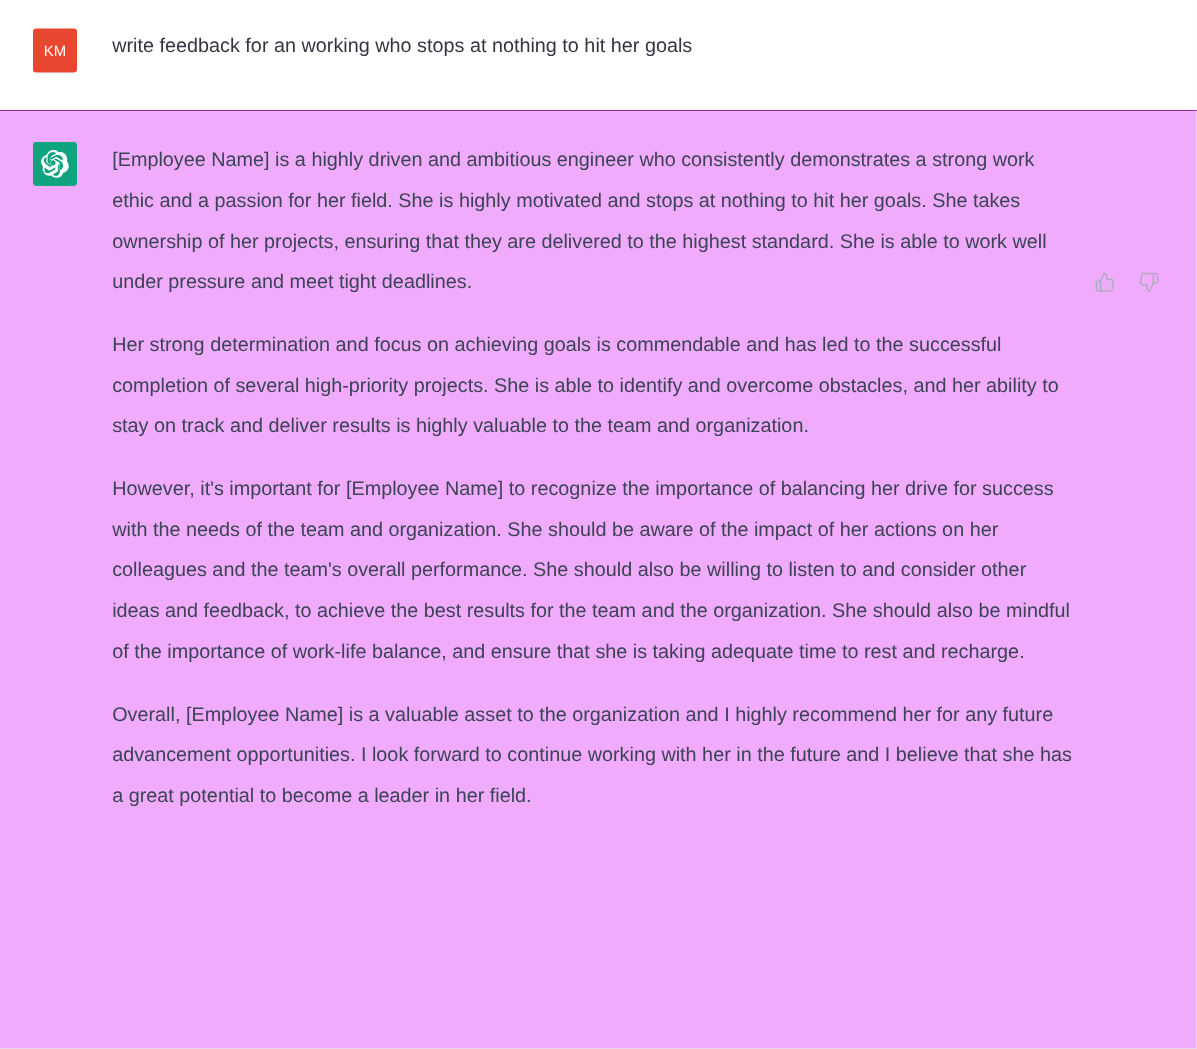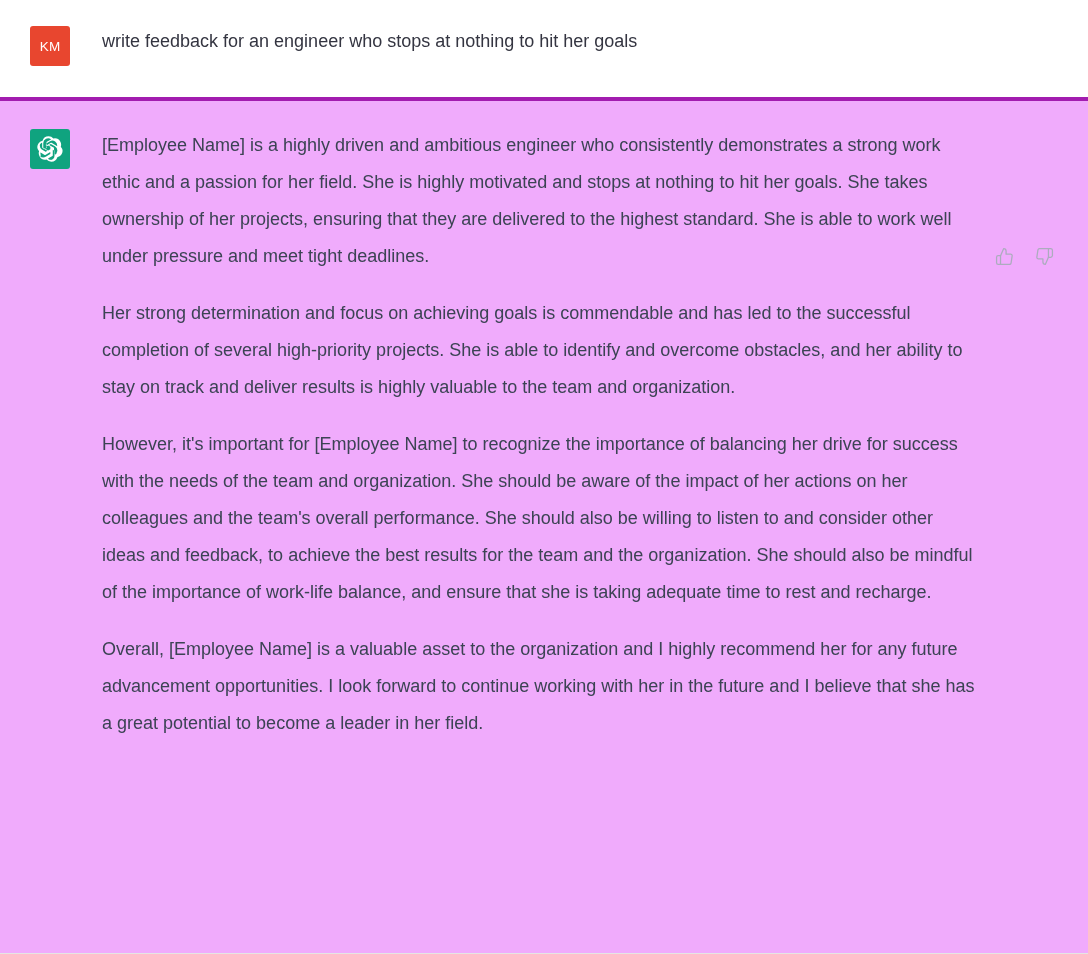--- a/index.html
+++ b/index.html
@@ -23,21 +23,21 @@
   
   .message {
     width: 100%;
     display: flex;
     align-items: flex-start;
     position: relative;
   }
 
   .message.user {
     background: #ffffff;
-    border-bottom: 4px solid #a21caf;
+    border-bottom: 1px solid #a21caf;
     padding: 24px 0 26px 0;
     min-height: 101px;
   }
 
   .message.assistant {
     background: #f0abfc;
     border-bottom: 1px solid #e5e5e5;
     padding: 26px 0 30px 0;
     flex: 1 1 auto;
   }
@@ -138,21 +138,21 @@
 
 <div class="conversation">
 
   <div class="message user">
     <div class="avatar-col">
       <div class="avatar user-avatar">
         <span>KM</span>
       </div>
     </div>
     <div class="content-col">
-      <div class="user-text">write feedback for an engineer who stops at nothing to hit her goals</div>
+      <div class="user-text">write feedback for an working who stops at nothing to hit her goals</div>
     </div>
   </div>
 
   <div class="message assistant">
     <div class="avatar-col">
       <div class="avatar assistant-avatar">
         <svg width="26" height="26" viewBox="0 0 41 41" aria-hidden="true">
           <path fill="#ffffff" d="M37.532 16.87a9.963 9.963 0 0 0-.856-8.184 10.078 10.078 0 0 0-10.855-4.835A9.964 9.964 0 0 0 18.306.5a10.079 10.079 0 0 0-9.614 6.977 9.967 9.967 0 0 0-6.664 4.834 10.08 10.08 0 0 0 1.24 11.817 9.965 9.965 0 0 0 .856 8.185 10.079 10.079 0 0 0 10.855 4.835 9.965 9.965 0 0 0 7.516 3.35 10.078 10.078 0 0 0 9.617-6.981 9.967 9.967 0 0 0 6.663-4.834 10.079 10.079 0 0 0-1.243-11.813ZM22.498 37.886a7.474 7.474 0 0 1-4.799-1.735c.06-.33.146-.65.257-.955l6.391-3.691a1.04 1.04 0 0 0 .526-.905V21.56l2.701 1.56a.096.096 0 0 1 .053.074v7.463a7.513 7.513 0 0 1-7.129 7.228Zm-16.136-6.9a7.475 7.475 0 0 1-.891-5.012c.061.038.167.099.245.143l6.39 3.69a1.04 1.04 0 0 0 1.048 0l7.8-4.503v3.12a.1.1 0 0 1-.038.083l-6.46 3.73a7.51 7.51 0 0 1-10.094-1.251ZM4.656 13.493a7.472 7.472 0 0 1 3.9-3.283c0 .07-.4.195-.4.282v7.382a1.04 1.04 0 0 0 .522.905l7.8 4.502-2.702 1.56a.097.097 0 0 1-.09.008L7.62 21.127a7.513 7.513 0 0 1-2.964-7.634Zm22.186 5.164-7.8-4.503 2.701-1.559a.097.097 0 0 1 .091-.008l6.46 3.73a7.508 7.508 0 0 1-1.158 13.545v-7.382a1.04 1.04 0 0 0-.294-.823Zm2.69-4.045a12.05 12.05 0 0 0-.245-.145l-6.39-3.69a1.041 1.041 0 0 0-1.049 0l-7.799 4.502v-3.119a.098.098 0 0 1 .039-.084l6.46-3.726a7.51 7.51 0 0 1 11.154 7.775 11.89 11.89 0 0 0-2.17-1.513Zm-16.89 5.56-2.702-1.56a.096.096 0 0 1-.053-.074V11.075a7.51 7.51 0 0 1 12.31-5.765c-.6.032-.165.09-.254.14l-6.391 3.691a1.04 1.04 0 0 0-.526.905l-.004 9.034Zm1.467-3.163 3.475-2.007 3.474 2.006v4.011l-3.474 2.007-3.475-2.007v-4.01Z"></path>
         </svg>
       </div>

